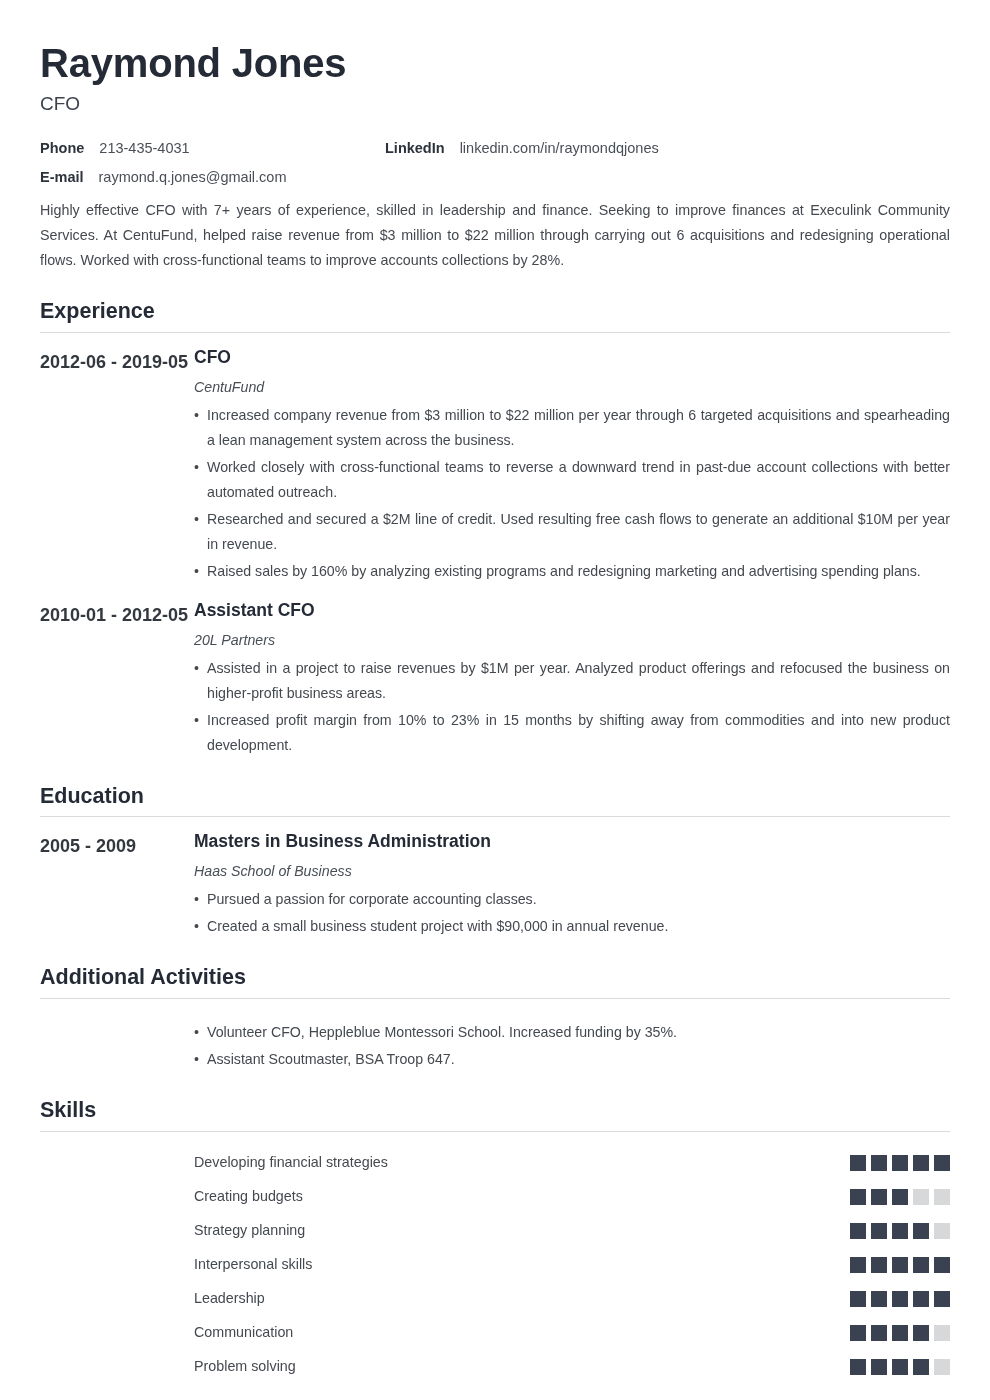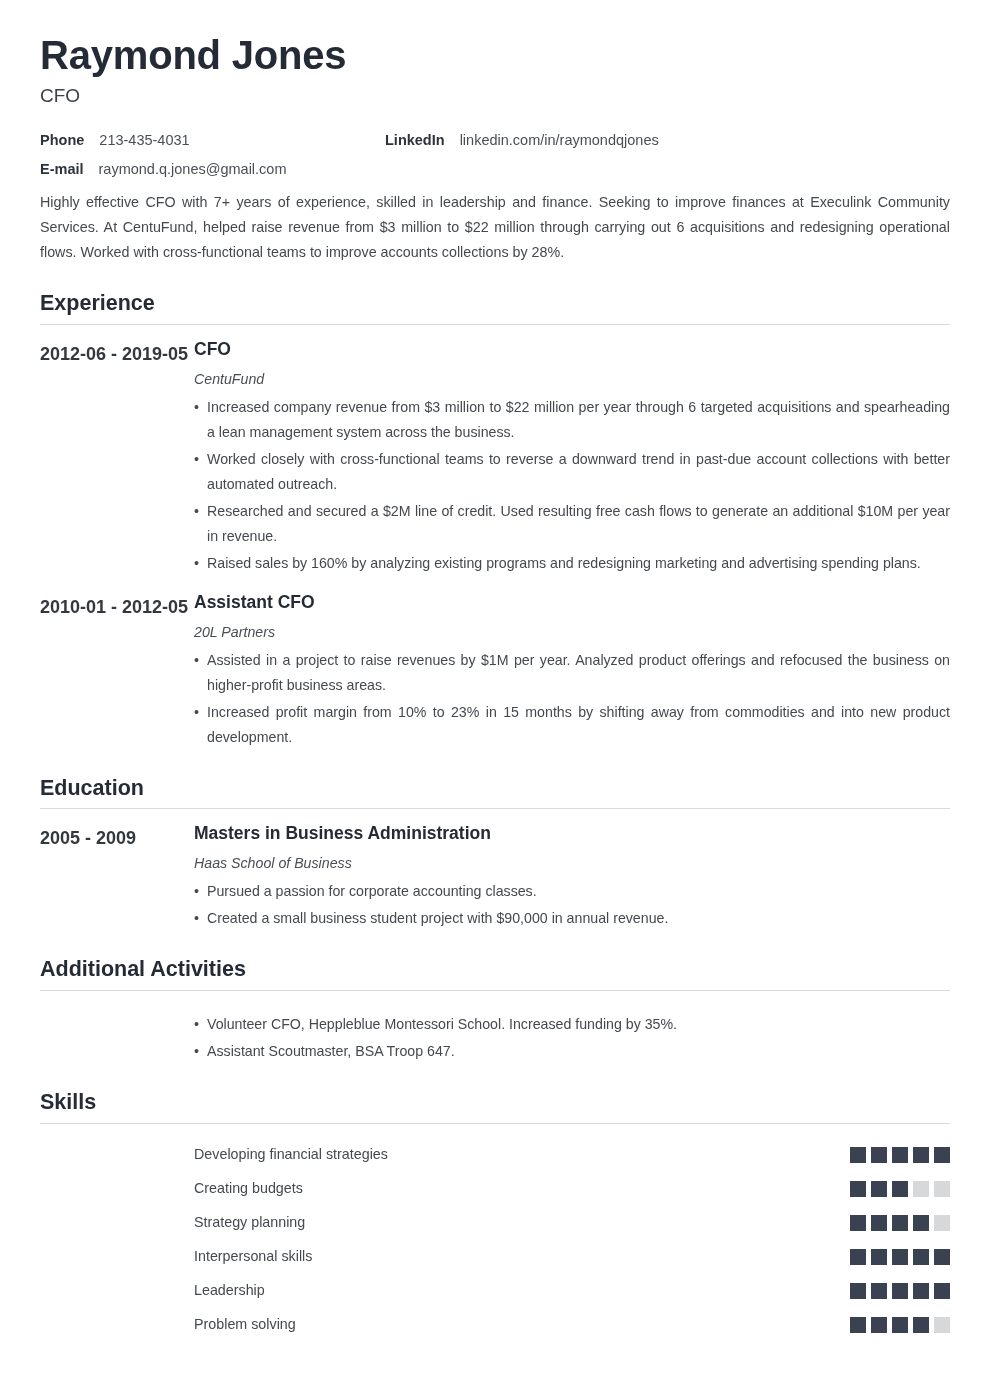--- a/index.html
+++ b/index.html
@@ -12,21 +12,21 @@
     height: 1400px;
     font-family: "Liberation Sans", sans-serif;
     color: #33383f;
     -webkit-font-smoothing: antialiased;
   }
   .page {
     position: relative;
     width: 990px;
     height: 1400px;
     box-sizing: border-box;
-    padding: 0 40px;
+    padding: 8px 40px;
     background: #ffffff;
     overflow: hidden;
   }
 
   
   .header {
     padding-top: 34px;
   }
   .full-name {
     font-size: 40px;
@@ -337,20 +337,30 @@
         <div class="skill-name">Leadership</div>
         <div class="skill-meter">
             <span class="sq on"></span>
             <span class="sq on"></span>
             <span class="sq on"></span>
             <span class="sq on"></span>
             <span class="sq on"></span>
           </div>
       </div>
       <div class="skill-row">
+        <div class="skill-name">Communication</div>
+        <div class="skill-meter">
+            <span class="sq on"></span>
+            <span class="sq on"></span>
+            <span class="sq on"></span>
+            <span class="sq on"></span>
+            <span class="sq"></span>
+          </div>
+      </div>
+      <div class="skill-row">
         <div class="skill-name">Problem solving</div>
         <div class="skill-meter">
             <span class="sq on"></span>
             <span class="sq on"></span>
             <span class="sq on"></span>
             <span class="sq on"></span>
             <span class="sq"></span>
           </div>
       </div>
     </div>

